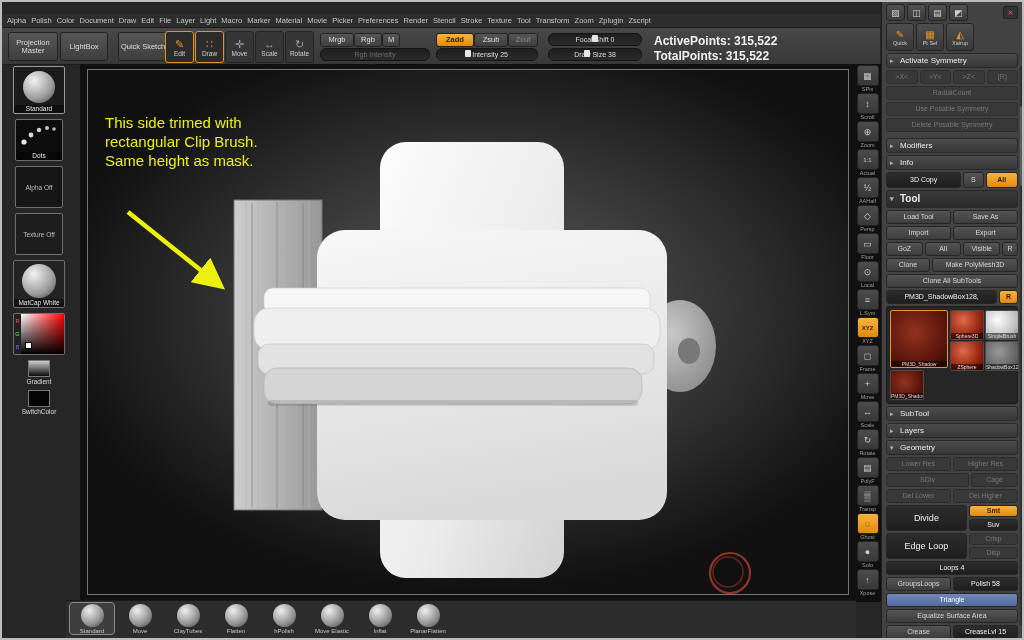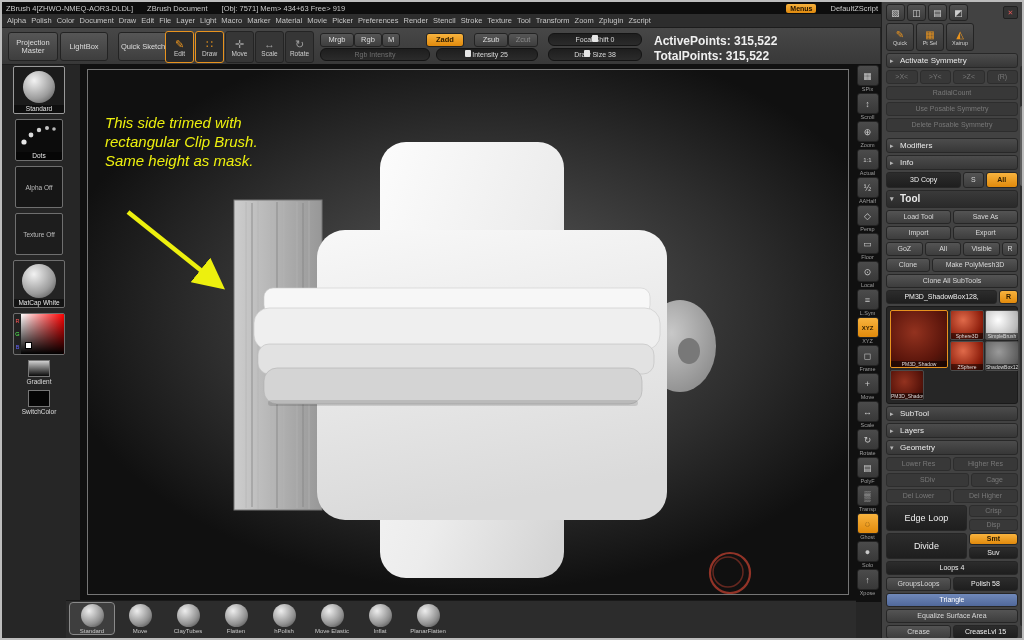--- a/index.html
+++ b/index.html
@@ -35,21 +35,21 @@
   
   .leftbar{position:absolute;left:8px;top:64px;width:58px;display:flex;flex-direction:column;align-items:center;gap:5px;}
   .lthumb{position:relative;background:#1b1b1b;border:1px solid #6f6f6f;border-radius:2px;overflow:hidden;}
   .lthumb .llbl{position:absolute;left:0;right:0;bottom:0;font-size:6.5px;color:#e6e6e6;text-align:center;
                 background:rgba(0,0,0,.45);line-height:8px;}
   .sphere{border-radius:50%;background:radial-gradient(circle at 35% 30%,#f2f2f2,#9c9c9c 60%,#4f4f4f 95%);}
   .swatchwrap{display:flex;flex-direction:column;align-items:center;gap:1px;}
   .miniswatch{width:20px;height:15px;background:#050505;border:1px solid #777;}
   .minilbl{font-size:6.5px;color:#ddd;}
   
-  .canvas{position:absolute;left:78px;top:62px;width:920px;height:538px;background:#101010;font-style:italic;}
+  .canvas{position:absolute;left:78px;top:62px;width:920px;height:538px;background:#101010;}
   .docframe{position:absolute;left:7px;top:5px;width:760px;height:524px;border:1px solid #757575;overflow:hidden;
             background:radial-gradient(ellipse 62% 58% at 52% 46%,#515151 0%,#454545 30%,#2e2e2e 58%,#101010 92%);}
   .note{position:absolute;color:#edf00e;font-size:15px;line-height:1.25;white-space:pre-line;}
   
   .rstrip{position:absolute;left:852px;top:63px;width:27px;display:flex;flex-direction:column;align-items:center;}
   .ritem{width:27px;height:28px;display:flex;flex-direction:column;align-items:center;}
   .ricon{width:20px;height:19px;background:linear-gradient(#4b4b4b,#383838);border:1px solid #242424;border-radius:3px;
          color:#c9c9c9;font-size:9px;display:flex;align-items:center;justify-content:center;overflow:hidden;}
   .ricon.accent{background:linear-gradient(#f8b33e,#e18a0c);color:#2d1c00;font-weight:bold;font-size:6px;}
   .rlbl{font-size:5.5px;color:#9d9d9d;line-height:7px;white-space:nowrap;}
@@ -95,28 +95,20 @@
   .bbitem{width:44px;display:flex;flex-direction:column;align-items:center;gap:1px;padding-top:1px;border-radius:3px;}
   .bbitem.sel{background:#3e3e3e;outline:1px solid #8a8a8a;}
   .bbsphere{width:23px;height:23px;border-radius:50%;background:radial-gradient(circle at 35% 30%,#ededed,#8f8f8f 62%,#474747 95%);}
   .bblbl{font-size:6px;color:#c9c9c9;white-space:nowrap;}
 </style>
 </head>
 <body>
 
 <div class="stage">
 
-  <div class="titlebar">
-    <span>ZBrush 4[ZHWO-NMEQ-AOR3-DLDL]</span>
-    <span>ZBrush Document</span>
-    <span>[Obj: 7571]   Mem&gt; 434+63   Free&gt; 919</span>
-    <span style="flex:1"></span>
-    <span class="menus-badge">Menus</span>
-    <span style="margin-right:6px;">DefaultZScript</span>
-  </div>
 
   <div class="menubar">
     <span class="mi">Alpha</span>
     <span class="mi">Polish</span>
     <span class="mi">Color</span>
     <span class="mi">Document</span>
     <span class="mi">Draw</span>
     <span class="mi">Edit</span>
     <span class="mi">File</span>
     <span class="mi">Layer</span>
@@ -162,21 +154,21 @@
     <div class="toolbtn inactive" style="left:283px;top:3px;">
       <div class="glyph">↻</div>
       <div class="tlbl">Rotate</div>
     </div>
 
     <div class="sbtn" style="left:318px;top:5px;width:32px;height:12px;">Mrgb</div>
     <div class="sbtn" style="left:352px;top:5px;width:26px;height:12px;">Rgb</div>
     <div class="sbtn" style="left:380px;top:5px;width:16px;height:12px;">M</div>
     <div class="slider dis" style="left:318px;top:20px;width:108px;height:11px;line-height:11px;">Rgb Intensity</div>
 
-    <div class="sbtn orange" style="left:424px;top:5px;width:36px;height:12px;">Zadd</div>
+    <div class="sbtn orange" style="left:434px;top:5px;width:36px;height:12px;">Zadd</div>
     <div class="sbtn" style="left:472px;top:5px;width:32px;height:12px;">Zsub</div>
     <div class="sbtn gray" style="left:506px;top:5px;width:28px;height:12px;">Zcut</div>
     <div class="slider" style="left:434px;top:20px;width:100px;height:11px;line-height:11px;"><span>Z Intensity 25</span>
          <span class="knob" style="left:28px;"></span></div>
 
     <div class="slider" style="left:546px;top:5px;width:92px;height:11px;line-height:11px;"><span>Focal Shift 0</span>
          <span class="knob" style="left:43px;"></span></div>
     <div class="slider" style="left:546px;top:20px;width:92px;height:11px;line-height:11px;"><span>Draw Size 38</span>
          <span class="knob" style="left:35px;"></span></div>
 
@@ -481,34 +473,34 @@
     <div class="rrow">
       <div class="rbtn dis" style="flex:1.8;">SDiv</div>
       <div class="rbtn dis" style="flex:1;">Cage</div>
     </div>
     <div class="rrow">
       <div class="rbtn dis">Del Lower</div>
       <div class="rbtn dis">Del Higher</div>
     </div>
 
     <div class="rrow">
+      <div class="rbtn dark" style="height:24px;line-height:24px;font-size:9px;flex:1.6;">Divide</div>
+      <div class="rcol" style="flex:1;">
+        <div class="rbtn orange" style="height:10px;line-height:10px;">Smt</div>
+        <div class="rbtn dark" style="height:10px;line-height:10px;">Suv</div>
+      </div>
+    </div>
+    <div class="rrow">
       <div class="rbtn dark" style="height:24px;line-height:24px;font-size:9px;flex:1.6;">Edge Loop</div>
       <div class="rcol" style="flex:1;">
         <div class="rbtn dis" style="height:10px;line-height:10px;">Crisp</div>
         <div class="rbtn dis" style="height:10px;line-height:10px;">Disp</div>
       </div>
     </div>
     <div class="rrow">
-      <div class="rbtn dark" style="height:24px;line-height:24px;font-size:9px;flex:1.6;">Divide</div>
-      <div class="rcol" style="flex:1;">
-        <div class="rbtn orange" style="height:10px;line-height:10px;">Smt</div>
-        <div class="rbtn dark" style="height:10px;line-height:10px;">Suv</div>
-      </div>
-    </div>
-    <div class="rrow">
         <div class="rbtn dark">Loops 4</div>
       </div>
     <div class="rrow">
       <div class="rbtn">GroupsLoops</div>
       <div class="rbtn dark">Polish 58</div>
     </div>
     <div class="rrow">
         <div class="rbtn blue">Triangle</div>
       </div>
     <div class="rrow">

